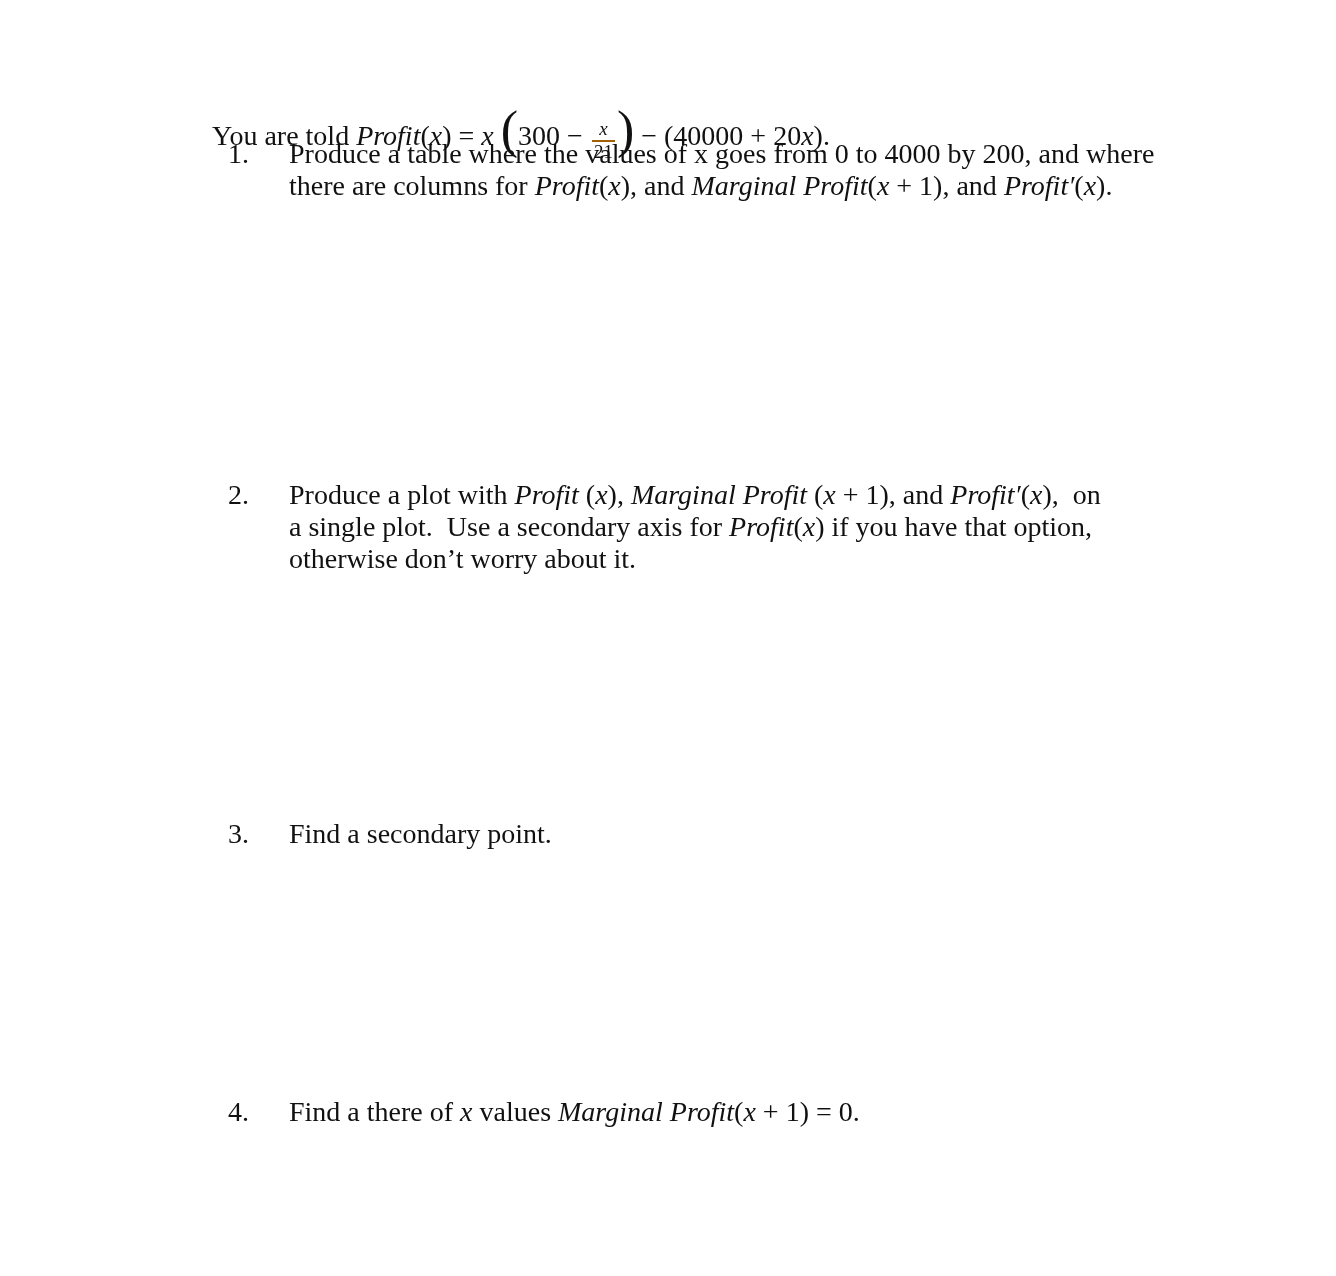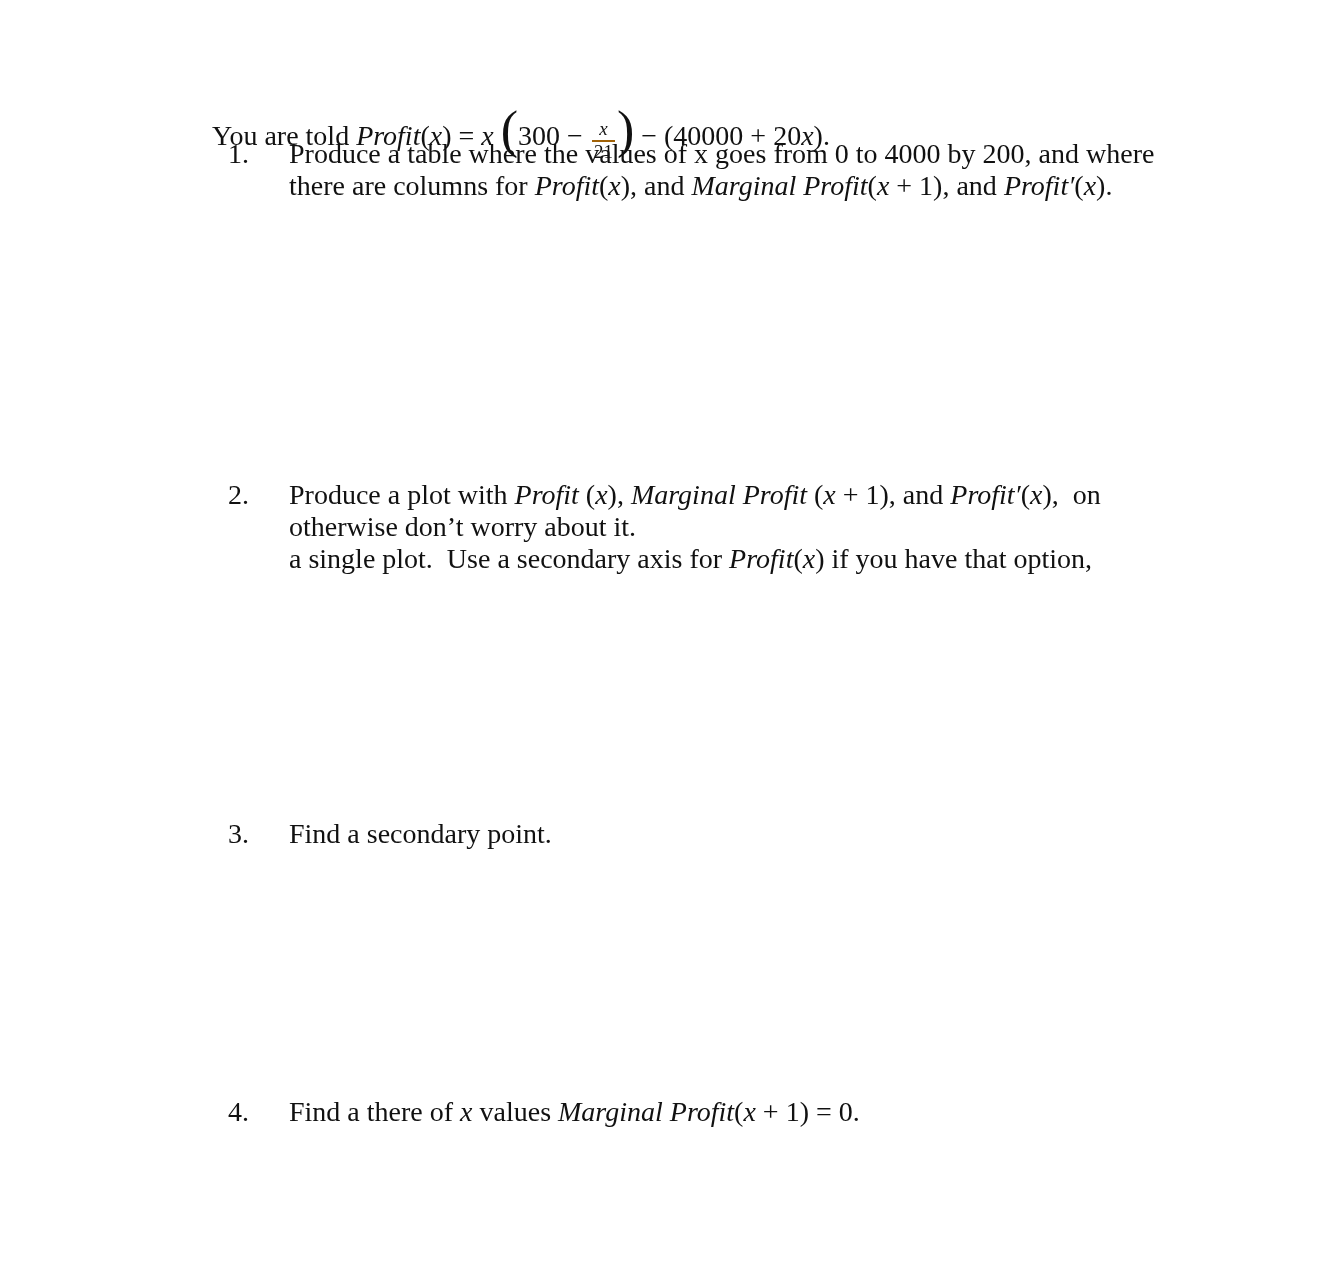--- a/index.html
+++ b/index.html
@@ -86,22 +86,22 @@
     <div class="lines">
         <div class="line"><span class="rm">Produce a table where the values of x goes from 0 to 4000 by 200, and where</span></div>
         <div class="line"><span class="rm">there are columns for </span><span class="it">Profit</span><span class="rm">(</span><span class="it">x</span><span class="rm">), and </span><span class="it">Marginal Profit</span><span class="rm">(</span><span class="it">x</span><span class="rm"> + 1), and </span><span class="it">Profit′</span><span class="rm">(</span><span class="it">x</span><span class="rm">).</span></div>
       </div>
   </div>
 
   <div class="item item2">
     <div class="num-col">2.</div>
     <div class="lines">
         <div class="line"><span class="rm">Produce a plot with </span><span class="it">Profit </span><span class="rm">(</span><span class="it">x</span><span class="rm">), </span><span class="it">Marginal Profit </span><span class="rm">(</span><span class="it">x</span><span class="rm"> + 1), and </span><span class="it">Profit′</span><span class="rm">(</span><span class="it">x</span><span class="rm">),  on</span></div>
+        <div class="line"><span class="rm">a single plot.  Use a secondary axis for </span><span class="it">Profit</span><span class="rm">(</span><span class="it">x</span><span class="rm">) if you have that option,</span></div>
         <div class="line"><span class="rm">otherwise don’t worry about it.</span></div>
-        <div class="line"><span class="rm">a single plot.  Use a secondary axis for </span><span class="it">Profit</span><span class="rm">(</span><span class="it">x</span><span class="rm">) if you have that option,</span></div>
       </div>
   </div>
 
   <div class="item item3">
     <div class="num-col">3.</div>
     <div class="lines">
         <div class="line"><span class="rm">Find a secondary point.</span></div>
       </div>
   </div>
 

